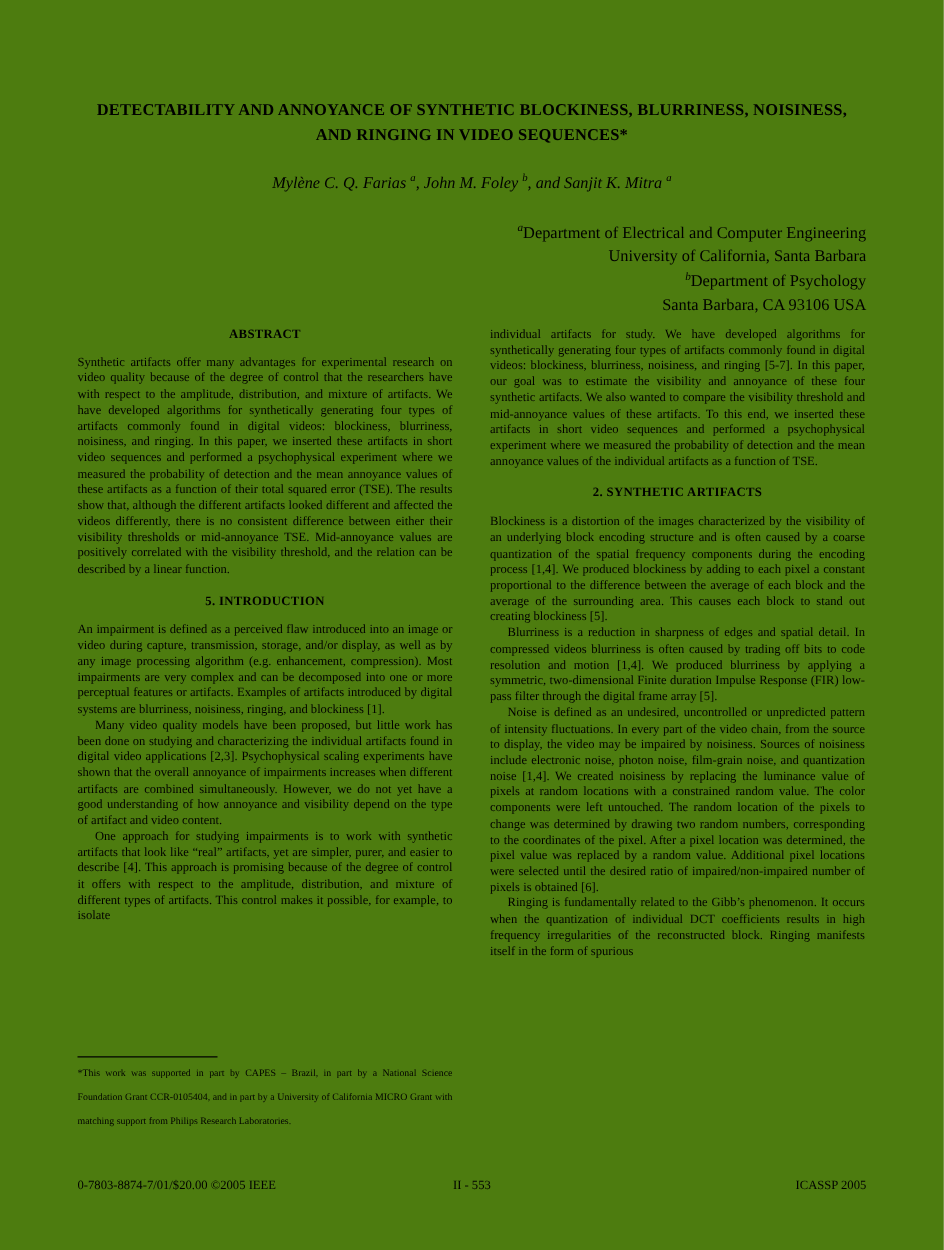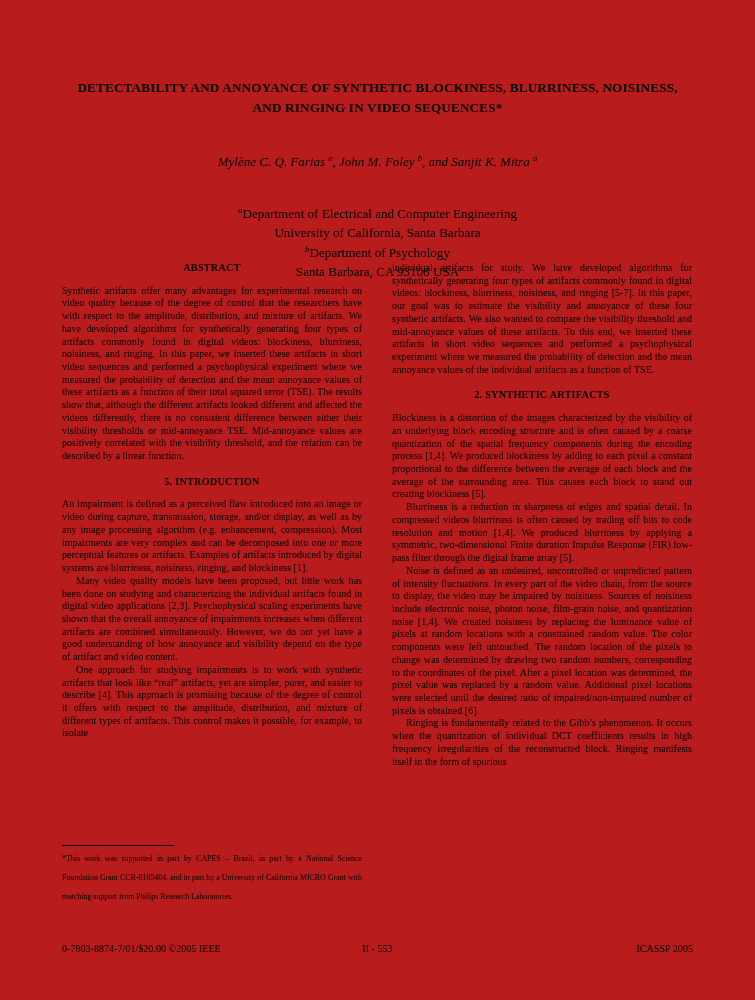--- a/index.html
+++ b/index.html
@@ -13,54 +13,55 @@
     font-family: "Liberation Serif", "DejaVu Serif", serif;
     color: #000000;
     position: relative;
     overflow: hidden;
   }
   .page {
     position: absolute;
     left: 0; top: 0;
     width: 755px;
     height: 1000px;
-    background: #b91c1c;
+    background: #4d7c0f;
   }
 
   
   .header {
     position: absolute;
     left: 62px;
     top: 78px;
     width: 631px;
     text-align: center;
   }
   .title {
     font-size: 13.2px;
     font-weight: bold;
     line-height: 19.5px;
     letter-spacing: 0.15px;
     margin: 0;
   }
   .authors {
-    margin-top: 36px;
+    margin-top: 20px;
     font-size: 13px;
     font-style: italic;
     line-height: 17px;
   }
   .authors sup {
     font-size: 8.6px;
     font-style: italic;
     vertical-align: super;
     line-height: 0;
   }
   .affil {
-    margin-top: 34px;
+    margin-top: 22px;
     font-size: 13.1px;
     line-height: 19.4px;
+    text-align: right;
   }
   .affil sup {
     font-size: 9px;
     font-style: italic;
     vertical-align: super;
     line-height: 0;
   }
 
   
   .col {

